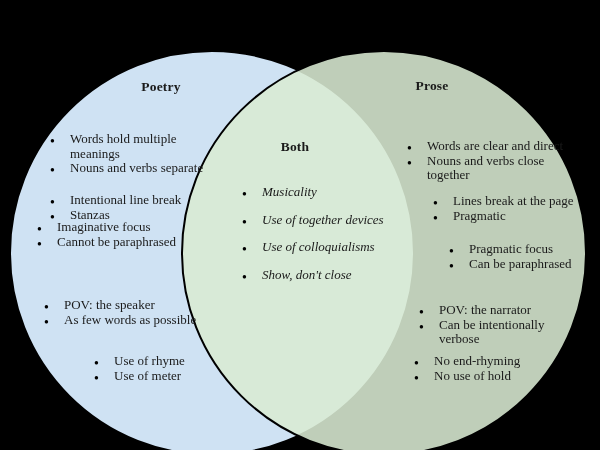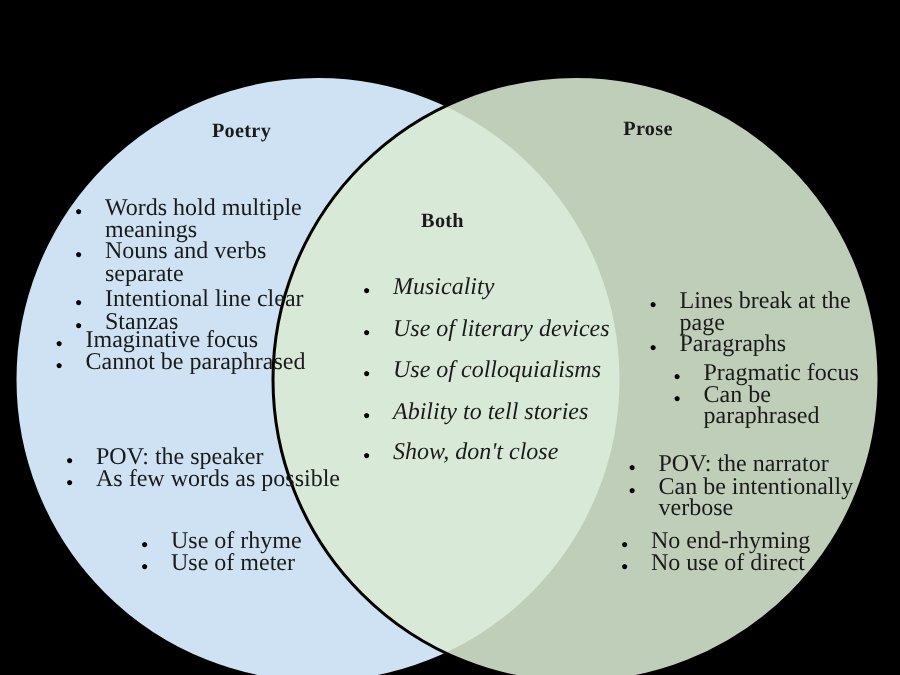--- a/index.html
+++ b/index.html
@@ -12,21 +12,21 @@
   .stage svg{position:absolute;left:0;top:0;}
   .title{
     position:absolute;font-weight:bold;font-size:13.5px;text-align:center;
     width:100px;letter-spacing:.2px;
   }
   .t-poetry{left:111px;top:51px;}
   .t-prose{left:382px;top:50px;}
   .t-both{left:245px;top:111px;}
   ul.group{
     position:absolute;margin:0;padding:0;list-style:none;
-    font-size:16px;line-height:14.5px;
+    font-size:13px;line-height:14.5px;
   }
   ul.group li{position:relative;}
   ul.group li::before{
     content:"\25CF";position:absolute;left:-20px;top:2px;
     font-size:8px;color:#000;
   }
   ul.spaced li{margin-bottom:13px;}
   
   .p1{left:70px;top:104px;width:153px;}
   .p2{left:70px;top:165px;width:160px;}
@@ -54,54 +54,57 @@
 
   <div class="title t-poetry">Poetry</div>
   <div class="title t-both">Both</div>
   <div class="title t-prose">Prose</div>
 
   <ul class="group p1">
       <li>Words hold multiple meanings</li>
       <li>Nouns and verbs separate</li>
     </ul>
   <ul class="group p2">
-      <li>Intentional line clear</li>
+      <li>Intentional line break</li>
       <li>Stanzas</li>
     </ul>
   <ul class="group p3">
       <li>Imaginative focus</li>
       <li>Cannot be paraphrased</li>
     </ul>
   <ul class="group p4">
       <li>POV: the speaker</li>
       <li>As few words as possible</li>
     </ul>
   <ul class="group p5">
       <li>Use of rhyme</li>
       <li>Use of meter</li>
     </ul>
 
   <ul class="group spaced c1">
       <li>Musicality</li>
-      <li>Use of literary devices</li>
+      <li>Use of together devices</li>
       <li>Use of colloquialisms</li>
-      <li>Ability to tell stories</li>
       <li>Show, don't close</li>
     </ul>
 
+  <ul class="group r1">
+      <li>Words are clear and direct</li>
+      <li>Nouns and verbs close together</li>
+    </ul>
   <ul class="group r2">
       <li>Lines break at the page</li>
-      <li>Paragraphs</li>
+      <li>Pragmatic</li>
     </ul>
   <ul class="group r3">
       <li>Pragmatic focus</li>
       <li>Can be paraphrased</li>
     </ul>
   <ul class="group r4">
       <li>POV: the narrator</li>
       <li>Can be intentionally verbose</li>
     </ul>
   <ul class="group r5">
       <li>No end-rhyming</li>
-      <li>No use of direct</li>
+      <li>No use of hold</li>
     </ul>
 
 </div>
 
 </body></html>

